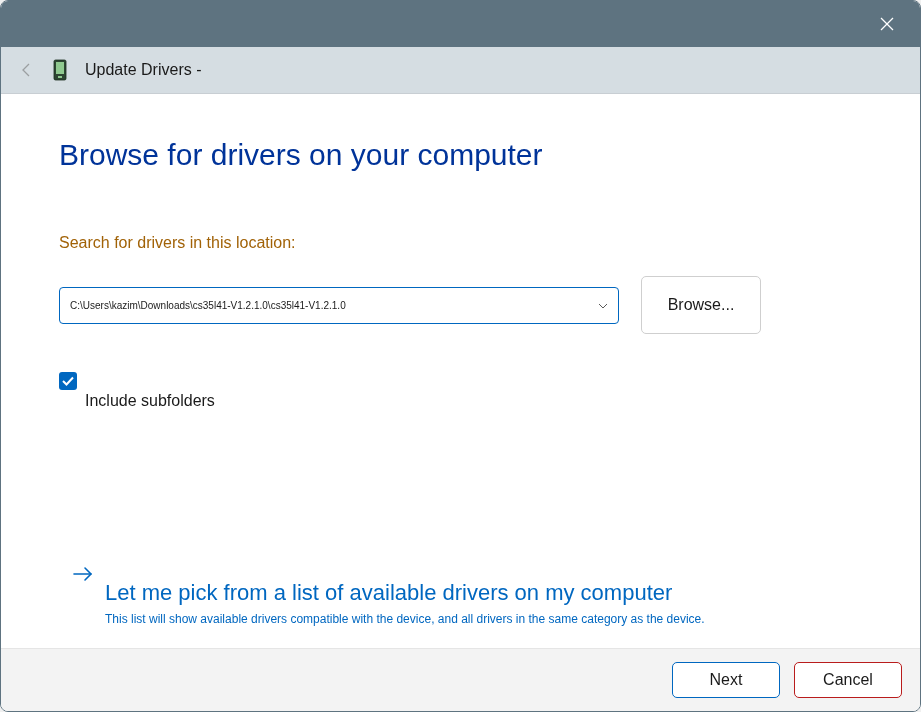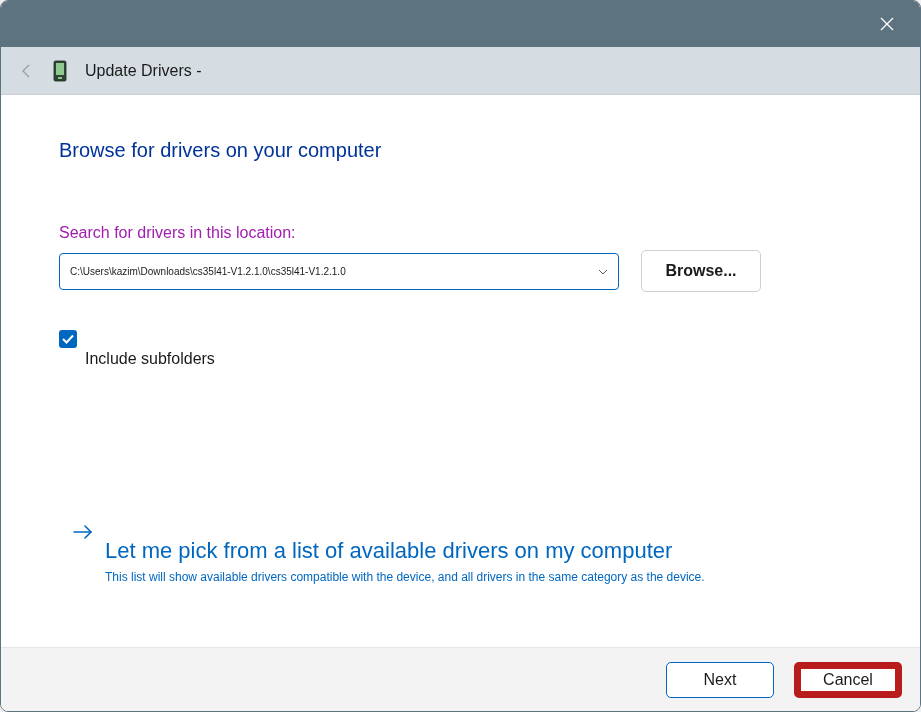--- a/index.html
+++ b/index.html
@@ -71,28 +71,28 @@
       font-size: 16px;
       color: #1a1a1a;
     }
     .content {
       flex: 1;
       padding: 44px 58px 20px 58px;
       background: #fff;
     }
     .main-heading {
       color: #003399;
-      font-size: 20px;
+      font-size: 30px;
       font-weight: 400;
       margin-bottom: 62px;
     }
     .search-label {
       font-size: 16px;
-      color: #a21caf;
-      margin-bottom: 8px;
+      color: #a16207;
+      margin-bottom: 24px;
     }
     .path-row {
       display: flex;
       gap: 22px;
       align-items: center;
       margin-bottom: 18px;
     }
     .path-input {
       flex: 0 0 560px;
       height: 37px;
@@ -113,28 +113,27 @@
     }
     .dropdown-chevron {
       position: absolute;
       right: 10px;
       color: #5a5a5a;
       font-size: 11px;
       pointer-events: none;
     }
     .browse-btn {
       width: 120px;
-      height: 42px;
+      height: 58px;
       background: #fff;
       border: 1px solid #cfcfcf;
       border-radius: 5px;
       font-size: 16px;
       color: #1a1a1a;
       cursor: pointer;
-      font-weight: bold;
     }
     .checkbox-row {
       display: flex;
       align-items: center;
       gap: 8px;
     }
     .checkbox {
       width: 18px;
       height: 18px;
       background: #0067c0;
@@ -183,36 +182,36 @@
       max-width: 730px;
     }
     .footer {
       height: 64px;
       background: #f3f3f3;
       border-top: 1px solid #e5e5e5;
       display: flex;
       align-items: center;
       justify-content: flex-end;
       padding-right: 18px;
-      gap: 20px;
+      gap: 14px;
     }
     .footer-btn {
       width: 108px;
       height: 36px;
       border-radius: 5px;
       font-size: 16px;
       background: #fff;
       cursor: pointer;
     }
     .next-btn {
       border: 1.5px solid #0067c0;
       color: #1a1a1a;
     }
     .cancel-btn {
-      border: 7px solid #b91c1c;
+      border: 1px solid #b91c1c;
       color: #1a1a1a;
       text-align: center;
     }
   </style>
 </head>
 <body>
 
 <div class="window">
   <div class="titlebar">
     <div class="close-btn">

